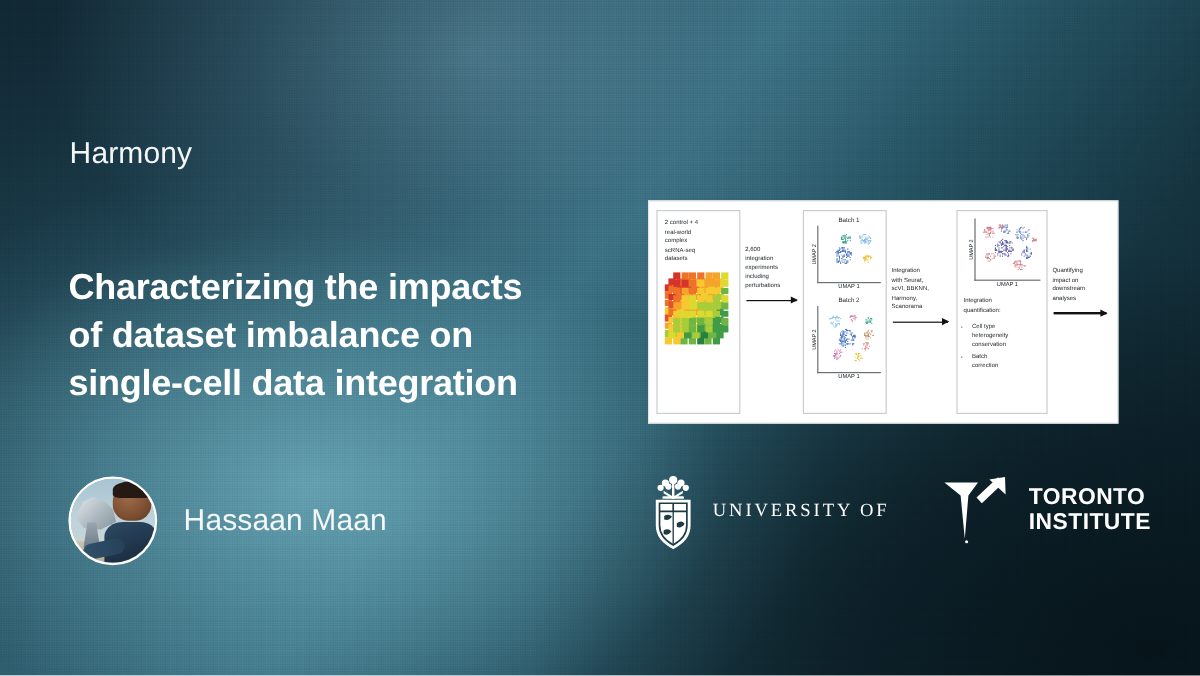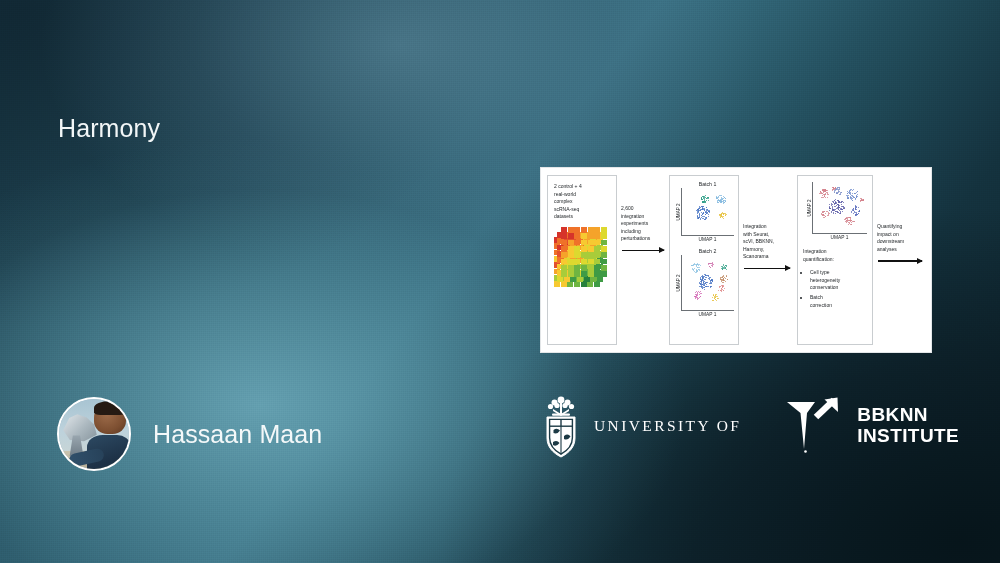--- a/index.html
+++ b/index.html
@@ -210,20 +210,25 @@
   #vector-text .l2 { font-size: 19px; }
 </style>
 </head>
 <body>
 
 <div id="slide">
   <div id="grain"></div>
 
   <div id="kicker">Harmony</div>
 
+  <div id="title">
+    <span class="ln">Characterizing the impacts</span>
+    <span class="ln">of dataset imbalance on</span>
+    <span class="ln">single-cell data integration</span>
+  </div>
 
   <div id="presenter">
     <div id="avatar">
       <div class="av-sky"></div>
       <div class="av-ground"></div>
       <div class="av-scope"></div>
       <div class="av-scope2"></div>
       <div class="av-body"></div>
       <div class="av-arm"></div>
       <div class="av-head"></div>
@@ -1374,18 +1379,18 @@
     </div>
 
     <div class="logo">
       <svg id="vector-mark" viewBox="0 0 60 58">
         <path d="M2 5 H30 L22 16 L19 52 L15.5 16 Z" fill="#ffffff"></path>
         <path d="M31 20 L49 3" stroke="#ffffff" stroke-width="6.5" stroke-linecap="butt"></path>
         <path d="M52.5 0.5 L53 15 L39.5 2.5 Z" fill="#ffffff"></path>
         <circle cx="20.5" cy="54.5" r="1.3" fill="#ffffff"></circle>
       </svg>
       <div id="vector-text">
-        <div class="l1">BBKNN</div>
+        <div class="l1">TORONTO</div>
         <div class="l2">INSTITUTE</div>
       </div>
     </div>
   </div>
 </div>
 
 </body></html>

